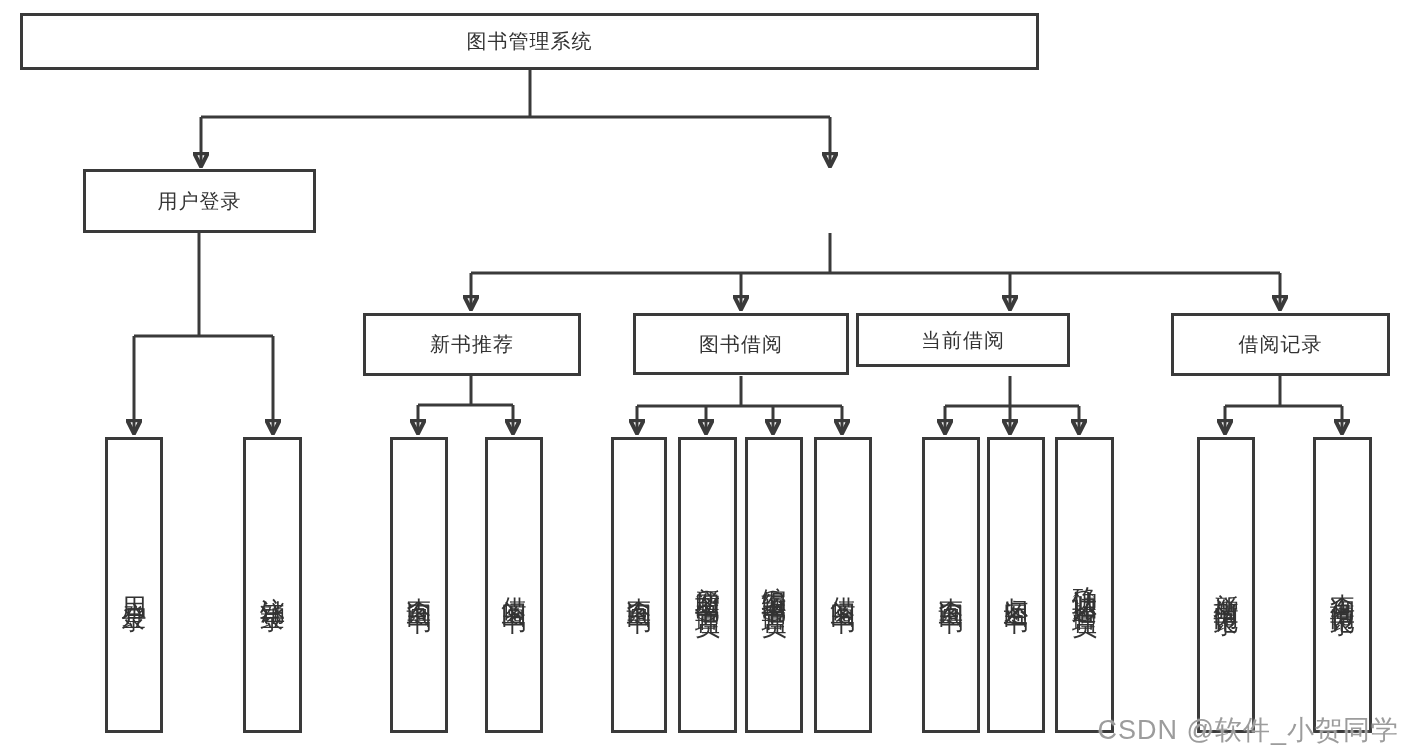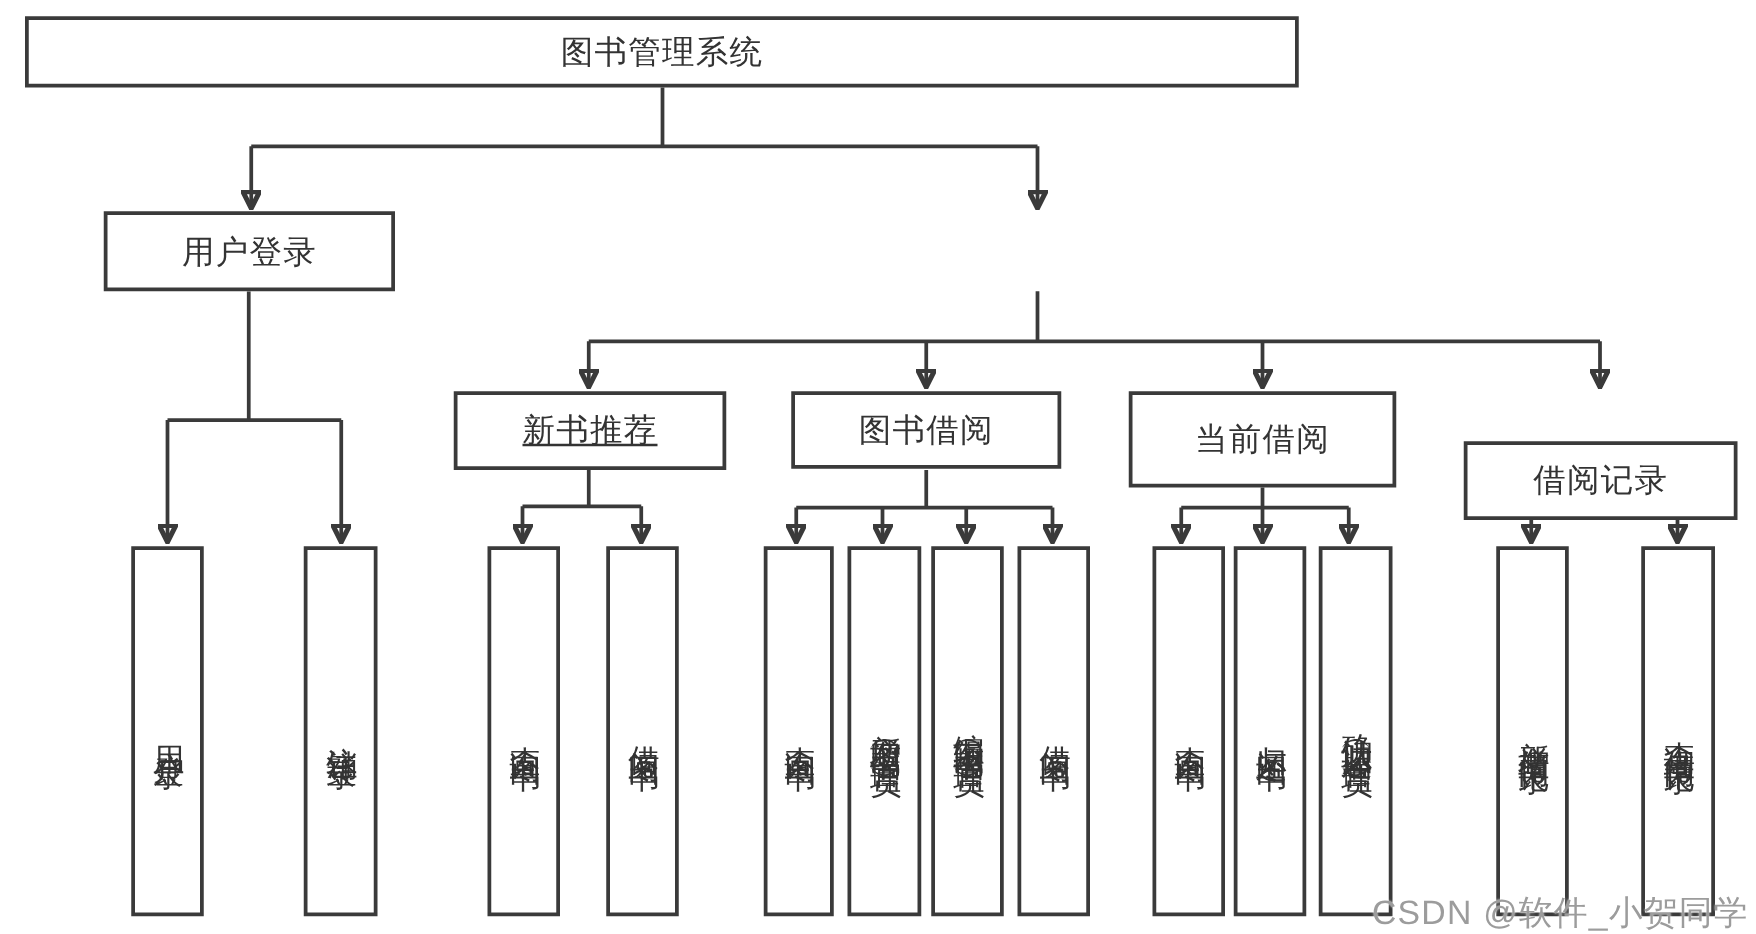--- a/index.html
+++ b/index.html
@@ -14,21 +14,21 @@
   .wires path{stroke:#3a3a3a;stroke-width:3;fill:none;}
   .node{
     position:absolute;
     box-sizing:border-box;
     border:3px solid #3a3a3a;
     background:#ffffff;
     display:flex;
     align-items:center;
     justify-content:center;
     color:#333333;
-    font-size:26px;
+    font-size:20px;
     letter-spacing:1px;
     white-space:nowrap;
   }
   .leaf{font-size:25px;}
   .leaf .vt{
     writing-mode:vertical-rl;
     line-height:1;
     letter-spacing:4px;
     white-space:normal;
     max-height:286px;
@@ -101,30 +101,30 @@
   </svg>
 
   <div class="node" style="left:20px;top:13px;width:1019px;height:57px;">
     <span>图书管理系统</span>
   </div>
 
   <div class="node" style="left:83px;top:169px;width:233px;height:64px;">
     <span>用户登录</span>
   </div>
 
-  <div class="node" style="left:363px;top:313px;width:218px;height:63px;text-decoration:underline;">
+  <div class="node" style="left:363px;top:313px;width:218px;height:63px;">
     <span>新书推荐</span>
   </div>
   <div class="node" style="left:633px;top:313px;width:216px;height:62px;">
     <span>图书借阅</span>
   </div>
-  <div class="node" style="left:903px;top:313px;width:214px;height:77px;">
+  <div class="node" style="left:856px;top:313px;width:214px;height:54px;">
     <span>当前借阅</span>
   </div>
-  <div class="node" style="left:1171px;top:313px;width:219px;height:63px;margin-top:40px;">
+  <div class="node" style="left:1171px;top:313px;width:219px;height:63px;">
     <span>借阅记录</span>
   </div>
 
   <div class="node leaf" style="left:105px;top:437px;width:58px;height:296px;">
     <span class="vt">用户登录</span>
   </div>
   <div class="node leaf" style="left:243px;top:437px;width:59px;height:296px;">
     <span class="vt">注销登录</span>
   </div>
 

